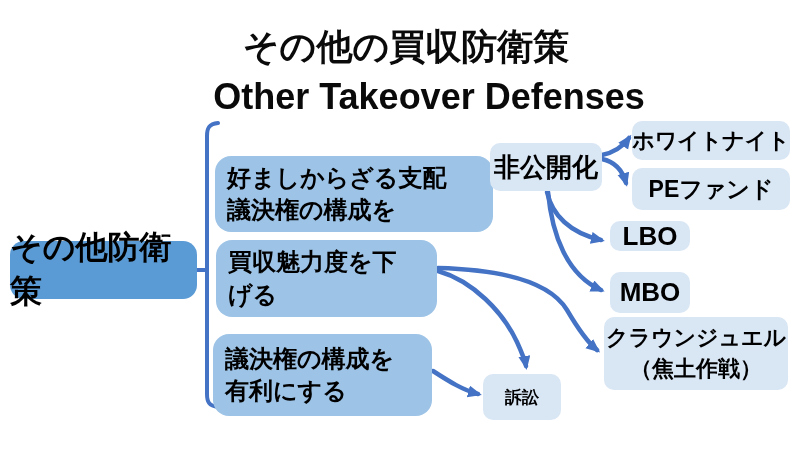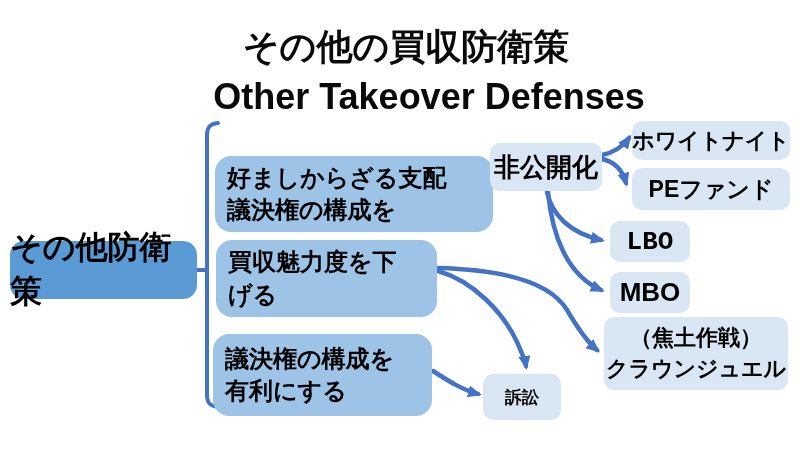--- a/index.html
+++ b/index.html
@@ -59,21 +59,21 @@
 
   .leaf {
     background: var(--leaf-fill, #D9E6F4);
     border-radius: 10px;
     justify-content: center;
     text-align: center;
   }
   .going-private { left: 490px; top: 143px; width: 112px; height: 48px; font-size: 26px; }
   .white-knight  { left: 632px; top: 121px; width: 158px; height: 39px; font-size: 22px; }
   .pe-fund       { left: 632px; top: 168px; width: 158px; height: 42px; font-size: 23px; }
-  .lbo           { left: 610px; top: 221px; width: 80px;  height: 41px; font-size: 26px; font-family: Liberation Mono, monospace; }
+  .lbo           { left: 610px; top: 221px; width: 80px;  height: 30px; font-size: 26px; }
   .mbo           { left: 610px; top: 272px; width: 80px;  height: 41px; font-size: 26px; }
   .crown-jewel   { left: 604px; top: 317px; width: 184px; height: 73px; font-size: 22px;
                    flex-direction: column; justify-content: center; line-height: 1.4; }
   .lawsuit       { left: 483px; top: 374px; width: 78px;  height: 46px; font-size: 17px; text-align: right; }
 
   .edge-layer {
     position: absolute;
     left: 0; top: 0;
     width: 800px; height: 450px;
     z-index: 0;
@@ -162,21 +162,21 @@
 
   <div class="node leaf lbo">
     <span>LBO</span>
   </div>
 
   <div class="node leaf mbo">
     <span>MBO</span>
   </div>
 
   <div class="node leaf crown-jewel">
+    <span>クラウンジュエル</span>
     <span>（焦土作戦）</span>
-    <span>クラウンジュエル</span>
   </div>
 
   <div class="node leaf lawsuit">
     <span>訴訟</span>
   </div>
 
 </div>
 
 </body></html>

